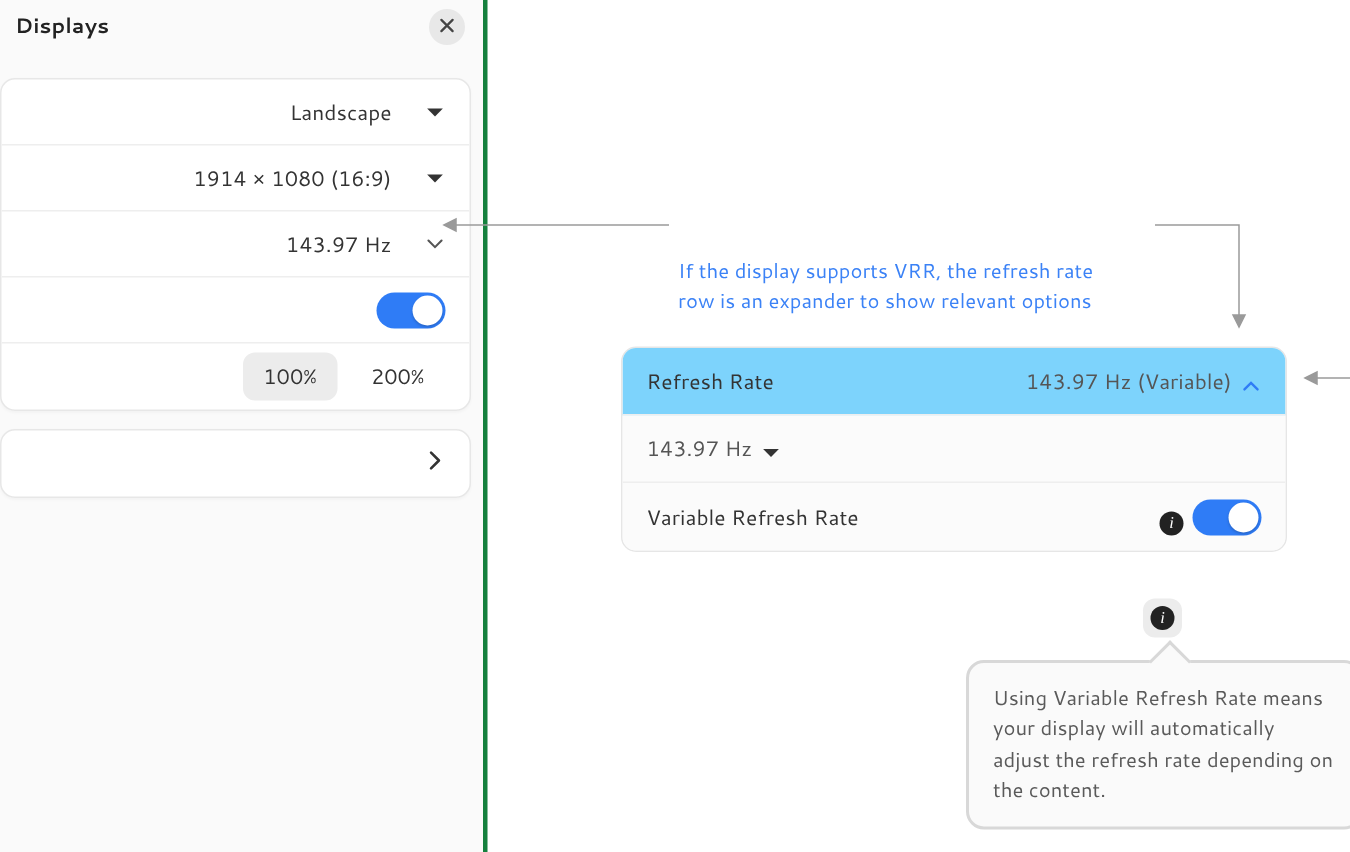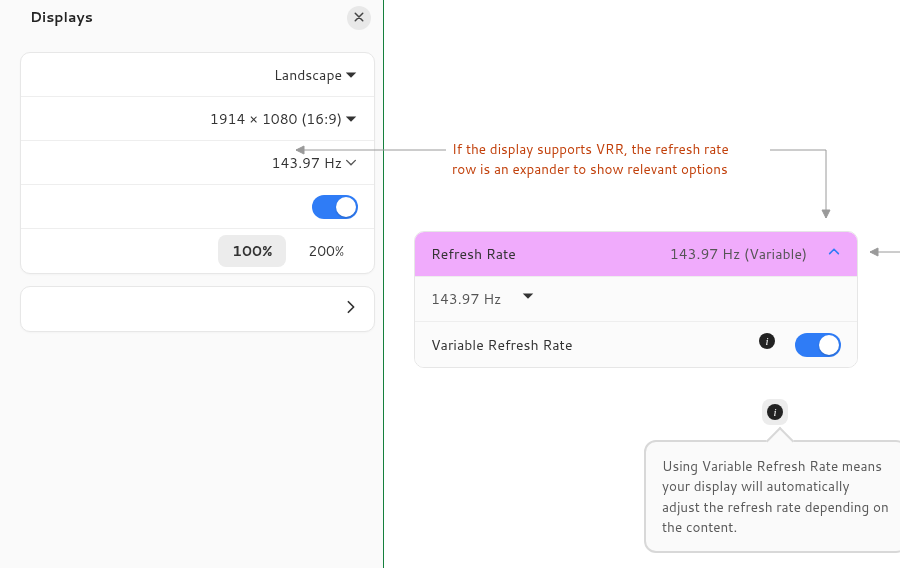--- a/index.html
+++ b/index.html
@@ -7,95 +7,95 @@
   body {
     width: 900px; height: 568px;
     font-family: -apple-system, BlinkMacSystemFont, "Segoe UI", Cantarell, sans-serif;
     font-size: 14px;
     color: #222;
     background: #fff;
     position: relative;
     overflow: hidden;
   }
   .leftcol {
-    position: absolute; left:0; top:0; width:384px; height:568px;
+    position: absolute; left:0; top:0; width:325px; height:568px;
     background: #fafafa;
-    border-right: 1px solid #15803d;
-    padding-left: 20px;
+    border-right: 3px solid #15803d;
   }
   .leftcol .header {
     height: 34px; display:flex; align-items:center;
     padding: 0 10px;
   }
   .leftcol .header .title { font-weight:600; color:#222; font-size:14px; }
   .close-btn {
     position:absolute; right:12px; top:6px;
     width:24px; height:24px; border-radius:50%;
     background:#e8e8e8; display:flex; align-items:center; justify-content:center;
     color:#444; font-size:14px; cursor:pointer;
   }
   .card {
     background:#fff; border:1px solid #e7e7e7; border-radius:10px;
     margin: 18px 8px 0 0; overflow:hidden;
     box-shadow: 0 1px 2px rgba(0,0,0,0.03);
   }
   .row {
     height:44px; border-bottom:1px solid #eee;
     display:flex; align-items:center; justify-content:flex-end;
-    padding: 0 16px; gap:2px;text-align:right;
+    padding: 0 16px; gap:22px;text-align:right;
   }
   .row:last-child { border-bottom:none; }
   .row .val { color:#333; }
   .chev { width:14px; height:14px; display:inline-block; }
   .chev svg { width:14px; height:14px; display:block; }
   .toggle {
     width:46px; height:24px; border-radius:12px; background:#2f7cf6;
     position:relative; display:inline-block;
   }
   .toggle::after {
     content:""; position:absolute; width:20px; height:20px; border-radius:50%;
     background:#fff; top:2px; right:2px;
     box-shadow: 0 1px 2px rgba(0,0,0,0.2);
   }
   .seg {
     display:flex; gap:8px;
   }
   .seg .opt {
     padding:6px 14px; border-radius:8px; color:#333;
   }
-  .seg .opt.active { background:#ececec;font-weight:bold; }
+  .seg .opt.active { background:#ececec; }
   .card2 { margin-top:12px; }
   .card2 .row.big { justify-content:space-between; }
   .card2 .row.big::before { content:""; }
   .chev-right svg { width:14px; height:14px; }
 
   
   .anno {
-    position:absolute; color:#c2410c; font-size:13.5px; line-height:1.45;
+    position:absolute; color:#3b82f6; font-size:13.5px; line-height:1.45;
     width:310px;
+    margin-top:32px;
   }
   .arrow-line {
     position:absolute; stroke:#9a9a9a; fill:none;
   }
 
   
   .rcard {
     position:absolute; left:414px; top:231px; width:444px;
     background:#fff; border:1px solid #e6e6e6; border-radius:10px;
     overflow:hidden;
   }
   .rrow {
     height:45px; border-bottom:1px solid #eee;
     display:flex; align-items:center; justify-content:space-between;
     padding:0 16px; gap:10px; background:#fbfbfb;
   }
   .rrow:last-child { border-bottom:none; }
   .rrow .label { color:#333; }
-  .rrow .right { display:flex; align-items:flex-start; gap:20px; color:#555; }
-  .rrow.header-row { background:#f0abfc; }
+  .rrow .right { display:flex; align-items:flex-end; gap:6px; color:#555; }
+  .rrow.header-row { background:#7dd3fc; }
 
   .info-icon {
     width:16px; height:16px; border-radius:50%; background:#222; color:#fff;
     display:inline-flex; align-items:center; justify-content:center;
     font-size:11px; font-style:italic; font-family: Georgia, serif;
   }
 
   .info-chip {
     position:absolute; left:762px; top:399px;
     width:26px; height:26px; border-radius:8px; background:#ececec;

